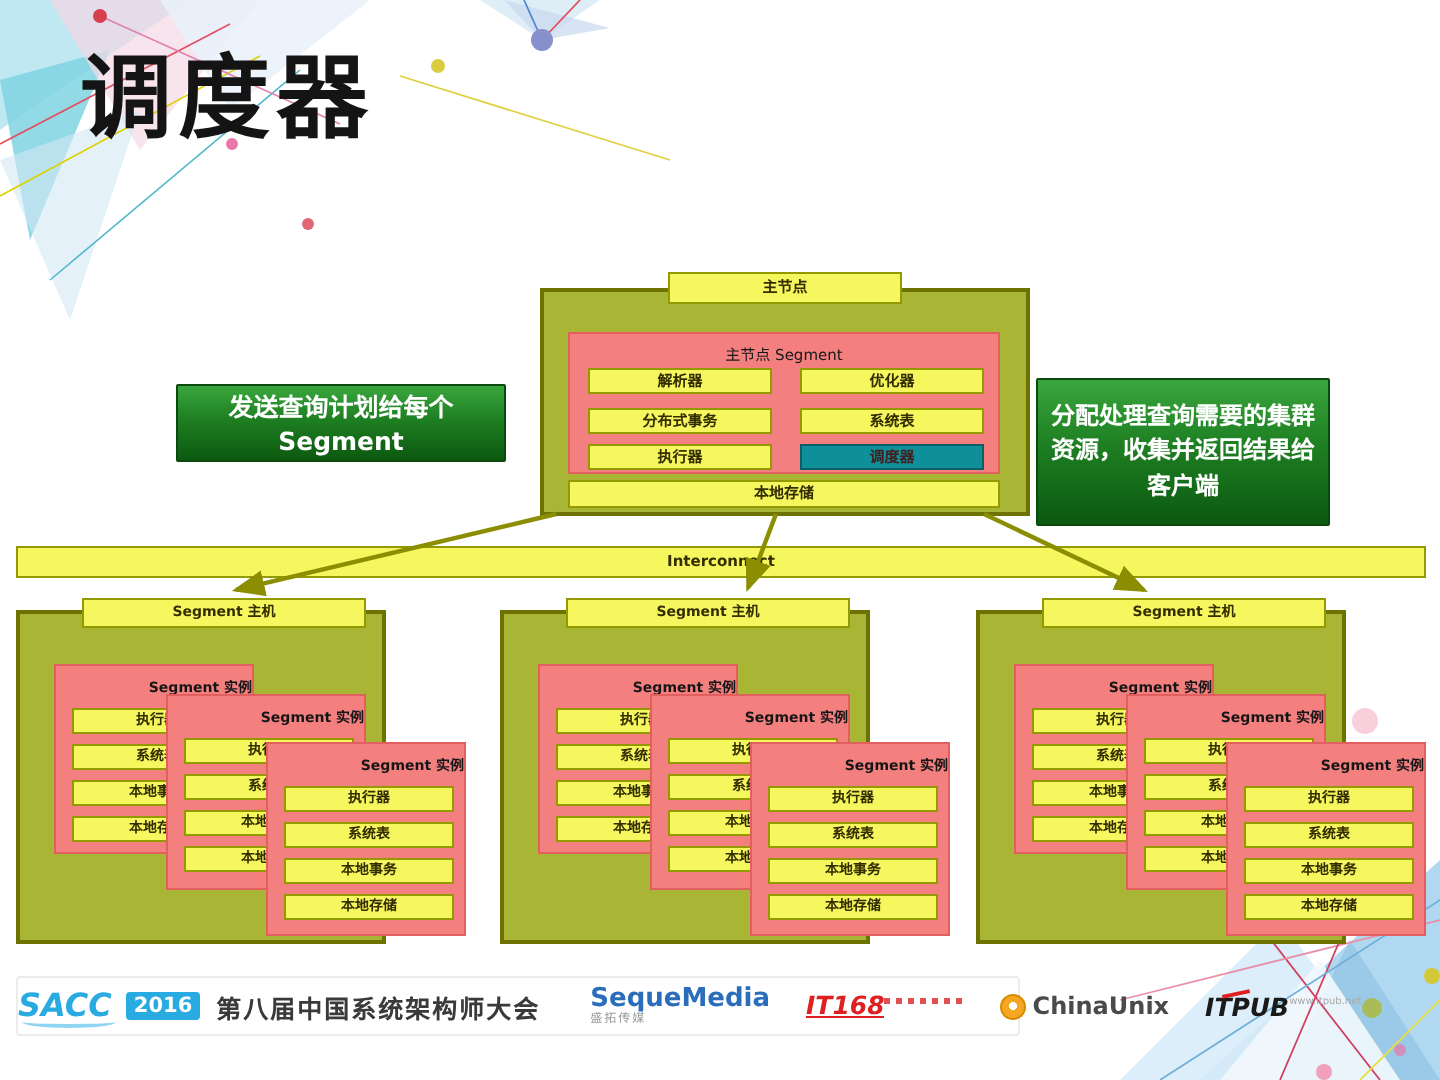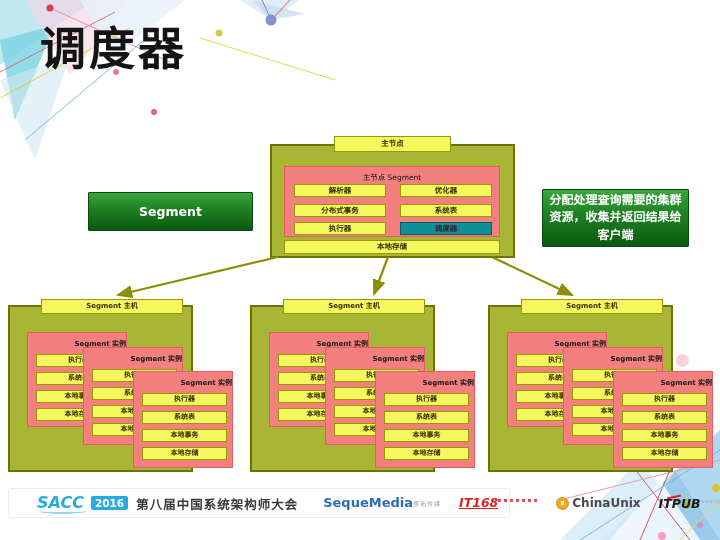--- a/index.html
+++ b/index.html
@@ -24,21 +24,21 @@
   .mpink-label{position:absolute;top:4px;left:0;width:100%;text-align:center;font-size:7.5px;font-weight:normal;color:#161616}
   .mrow{position:absolute;width:92px;height:13px;line-height:11px;font-size:7.5px}
   .c1{left:9px}.c2{left:115px}
   .mr1{top:17px}.mr2{top:37px}.mr3{top:55px}
   .teal{background:#0f8f9a;border:1px solid #0a5f66;color:#3f2222}
   .mstorage{position:absolute;left:14px;top:104px;width:216px;height:14px;line-height:12px;font-size:7.5px;z-index:3}
 
   
   .callout{position:absolute;z-index:2;background:linear-gradient(180deg,#3aa63d 0%,#1e7f22 45%,#0c5910 100%);border:1px solid #0a4a0e;color:#fff;font-weight:bold;text-align:center;display:flex;flex-direction:column;justify-content:center;border-radius:1px}
   #callout-left{left:88px;top:192px;width:165px;height:39px;font-size:12.5px;line-height:17px}
-  #callout-right{left:542px;top:189px;width:147px;height:58px;font-size:12px;line-height:17.5px}
+  #callout-right{left:518px;top:189px;width:147px;height:74px;font-size:12px;line-height:17.5px}
 
   
   .interconnect{position:absolute;left:8px;top:273px;width:705px;height:16px;line-height:14px;font-size:7.5px;font-weight:600;z-index:1}
 
   
   .host-group{position:absolute;top:299px;width:234px;height:174px;z-index:2}
   #host-1{left:8px}#host-2{left:250px}#host-3{left:488px}
   .host-box{position:absolute;left:0;top:6px;width:185px;height:167px;background:#a9b535;border:2px solid #6e7200}
   .host-label{position:absolute;left:33px;top:0;width:142px;height:15px;line-height:13px;font-size:7px;z-index:6}
   .inst{position:absolute;width:100px;background:#f47f7f;border:1px solid #e25f5f}
@@ -47,27 +47,27 @@
   .i3{left:125px;top:72px;height:97px;z-index:3}
   .inst-label{position:absolute;top:5px;left:0;width:100%;text-align:right;font-size:7px;font-weight:bold;color:#161616}
   .irow{position:absolute;left:8px;width:85px;height:13px;line-height:11px;font-size:7px}
   .ir1{top:21px}.ir2{top:39px}.ir3{top:57px}.ir4{top:75px}
 
   
   #arrows{position:absolute;left:0;top:0;z-index:4;pointer-events:none}
 
   
   .footer{position:absolute;left:8px;top:488px;width:502px;height:30px;background:#fff;border:1px solid #ececec;border-radius:2px;display:flex;align-items:center;z-index:2;white-space:nowrap}
-  .sacc{margin-left:28px;color:#29abe2;font-size:16px;font-weight:bold;font-style:italic;position:relative;line-height:16px}
+  .sacc{color:#29abe2;font-size:16px;font-weight:bold;font-style:italic;position:relative;line-height:16px}
   .sacc::after{content:"";position:absolute;left:2px;right:-2px;bottom:-3px;height:4px;border-bottom:2px solid #8fd4f2;border-radius:0 0 60% 60%}
   .year{margin-left:7px;background:#29abe2;color:#fff;font-size:10.5px;font-weight:bold;padding:1px 4px;border-radius:2px}
   .conf{margin-left:8px;color:#3a3a3a;font-size:12.5px;font-weight:bold;letter-spacing:1px}
   .sep{width:1px;height:15px;background:#ddd;margin:0 9px}
   .sep-wide{margin-left:16px}
-  .sm{display:flex;flex-direction:row;align-items:center}
+  .sm{display:flex;flex-direction:column;align-items:flex-start}
   .sm-name{color:#2a6ebb;font-size:13px;font-weight:bold;line-height:12px}
   .sm-sub{font-size:6px;color:#9a9a9a;line-height:7px;letter-spacing:1px}
   .it168{display:flex;flex-direction:row}
   .it168-name{color:#e02020;font-size:12.5px;font-weight:bold;font-style:italic;line-height:11px;border-bottom:1.5px solid #e02020}
   .it168-sub{margin-top:1.5px;height:3px;width:40px;background:repeating-linear-gradient(90deg,#e05050 0 3px,transparent 3px 6px)}
   .cu{display:flex;align-items:center;gap:3px}
   .cu-badge{width:13px;height:13px;border-radius:50%;background:radial-gradient(circle at 50% 45%,#fff 0 2px,#f5a623 2px 100%);border:1px solid #d98b00;display:inline-block}
   .cu-name{color:#4a4a4a;font-size:12px;font-weight:bold}
   .itpub{display:flex;flex-direction:row;align-items:flex-start}
   .itpub-name{color:#1a1a1a;font-size:12.5px;font-weight:bold;font-style:italic;line-height:11px;position:relative}
@@ -130,28 +130,30 @@
       <div class="ybox mrow c2 mr1">优化器</div>
       <div class="ybox mrow c1 mr2">分布式事务</div>
       <div class="ybox mrow c2 mr2">系统表</div>
       <div class="ybox mrow c1 mr3">执行器</div>
       <div class="mrow c2 mr3 teal" style="font-weight:bold;text-align:center">调度器</div>
     </div>
     <div class="ybox mstorage">本地存储</div>
   </div>
 
   <div id="callout-left" class="callout">
+    <span>发送查询计划给每个</span>
     <span>Segment</span>
   </div>
   <div id="callout-right" class="callout">
     <span>分配处理查询需要的集群</span>
     <span>资源，收集并返回结果给</span>
     <span>客户端</span>
   </div>
 
+  <div class="ybox interconnect">Interconnect</div>
 
   <svg id="arrows" width="720" height="540">
     <defs>
       <marker id="ah" markerWidth="9" markerHeight="8" refX="6.5" refY="3" orient="auto">
         <path d="M0,0 L7.5,3 L0,6 z" fill="#8a8e00"></path>
       </marker>
     </defs>
     <line x1="278" y1="257" x2="118" y2="295" stroke="#8a8e00" stroke-width="2.2" marker-end="url(#ah)"></line>
     <line x1="388" y1="257" x2="374" y2="294" stroke="#8a8e00" stroke-width="2.2" marker-end="url(#ah)"></line>
     <line x1="492" y1="257" x2="572" y2="295" stroke="#8a8e00" stroke-width="2.2" marker-end="url(#ah)"></line>

